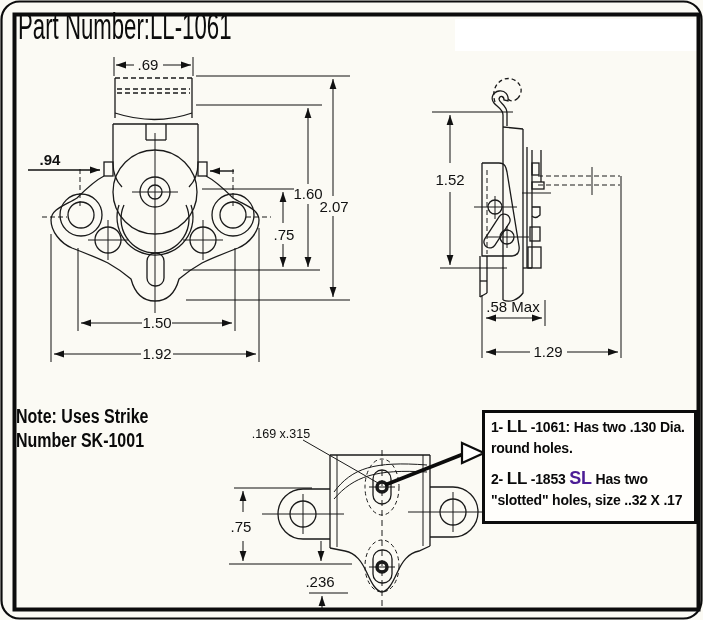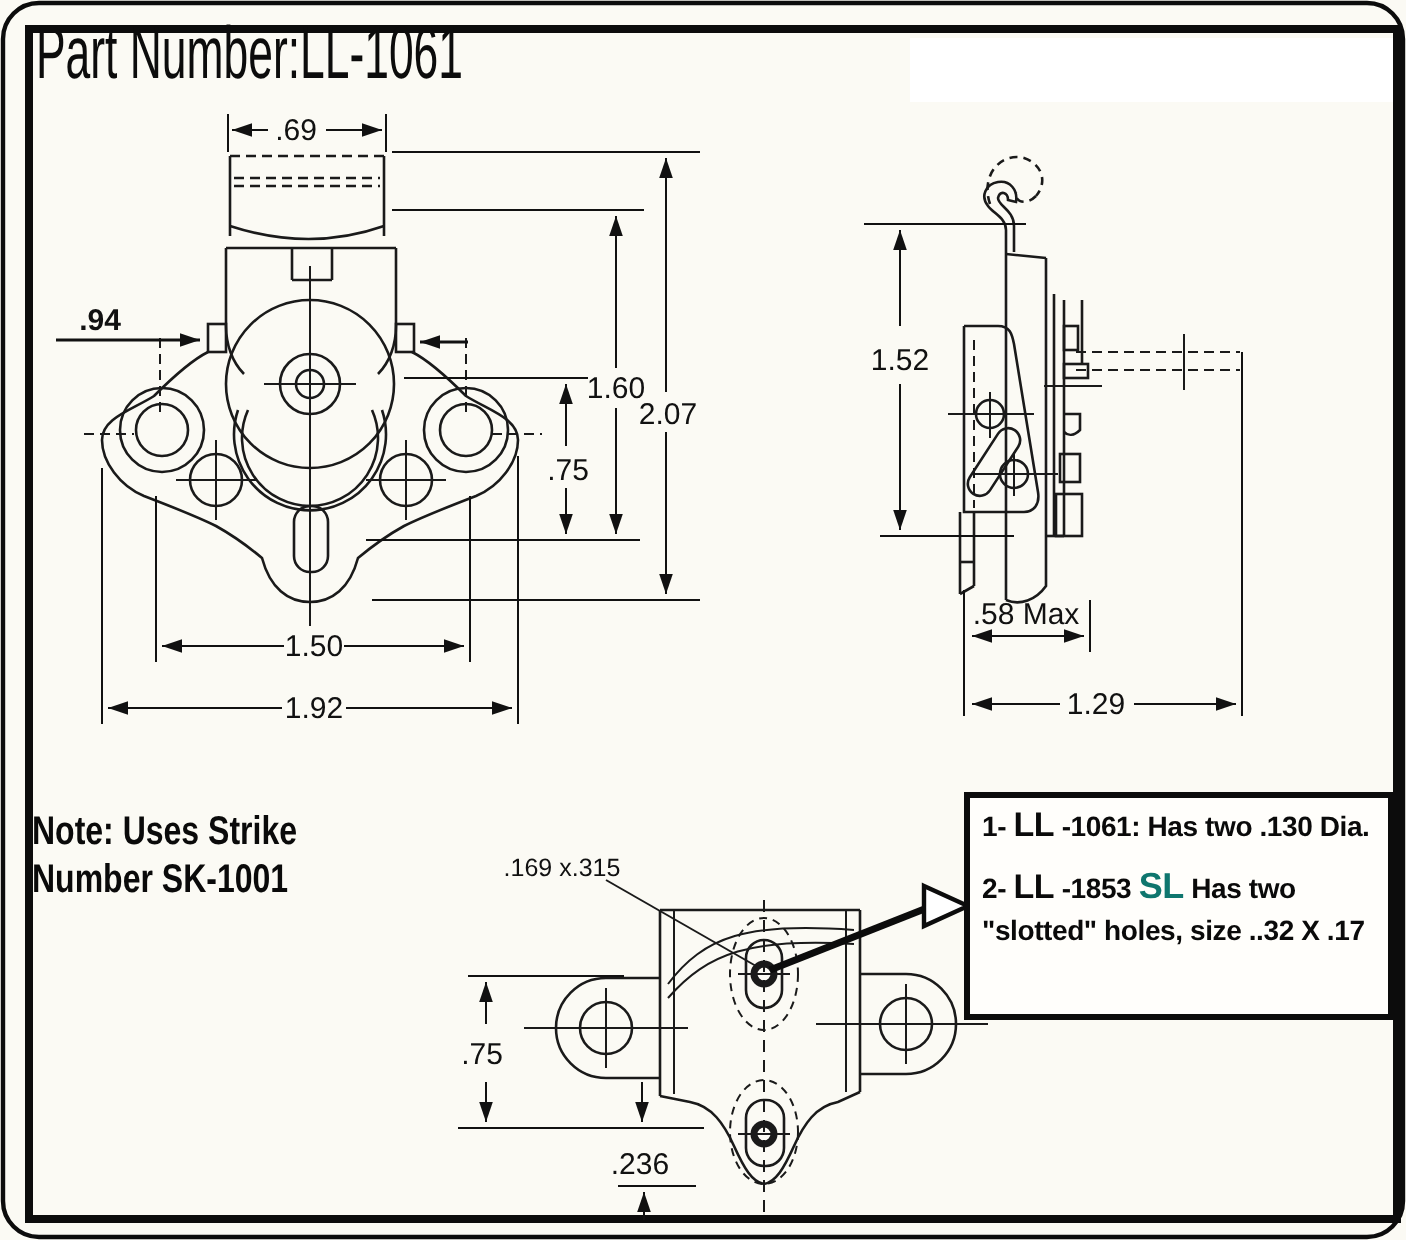--- a/index.html
+++ b/index.html
@@ -3,25 +3,25 @@
 <meta charset="utf-8">
 <style>
   html,body{margin:0;padding:0;background:#f1efe8;}
   .sheet{position:relative;width:703px;height:620px;background:#fbfaf4;overflow:hidden;
          font-family:"Liberation Sans",sans-serif;color:#111;}
   .sheet svg{position:absolute;left:0;top:0;}
   .title{position:absolute;left:18px;top:6px;font-size:37px;font-weight:400;color:#0c0c0c;
          white-space:nowrap;transform:scaleX(0.60);transform-origin:left top;letter-spacing:0px;}
   .note{position:absolute;left:16px;top:404px;font-weight:bold;font-size:20px;line-height:24px;
         transform:scaleX(0.80);transform-origin:left top;white-space:nowrap;color:#0a0a0a;}
-  .callout{position:absolute;left:482px;top:396px;width:215px;height:114px;box-sizing:border-box;
+  .callout{position:absolute;left:482px;top:410px;width:215px;height:114px;box-sizing:border-box;
            background:#fffefb;border:3.5px solid #0c0c0c;padding:3px 6px 0 6px;
            font-weight:bold;font-size:14px;line-height:21px;letter-spacing:-0.2px;color:#0a0a0a;}
   .callout .big{font-size:17px;}
-  .callout .sl{font-size:18px;color:#0f766e;}
+  .callout .sl{font-size:18px;color:#4c1d95;}
   .callout .gap{height:9px;}
   .dimtext{font-family:"Liberation Sans",sans-serif;font-size:15px;fill:#111;}
   .dimsmall{font-family:"Liberation Sans",sans-serif;font-size:12.5px;fill:#111;}
 </style>
 </head>
 <body>
 
 <div class="sheet">
 
 <svg width="703" height="620" viewBox="0 0 703 620">
@@ -279,18 +279,19 @@
 
   <div class="title">Part Number:LL-1061</div>
 
   <div class="note">
     <div>Note: Uses Strike</div>
     <div>Number SK-1001</div>
   </div>
 
   <div class="callout">
     <div><span>1- </span><span class="big">LL</span><span> -1061: Has two .130 Dia.</span></div>
+    <div>round holes.</div>
     <div class="gap"></div>
     <div><span>2- </span><span class="big">LL</span><span> -1853 </span><span class="sl">SL</span><span> Has two</span></div>
     <div>"slotted" holes, size ..32 X .17</div>
   </div>
 
 </div>
 
 </body></html>

